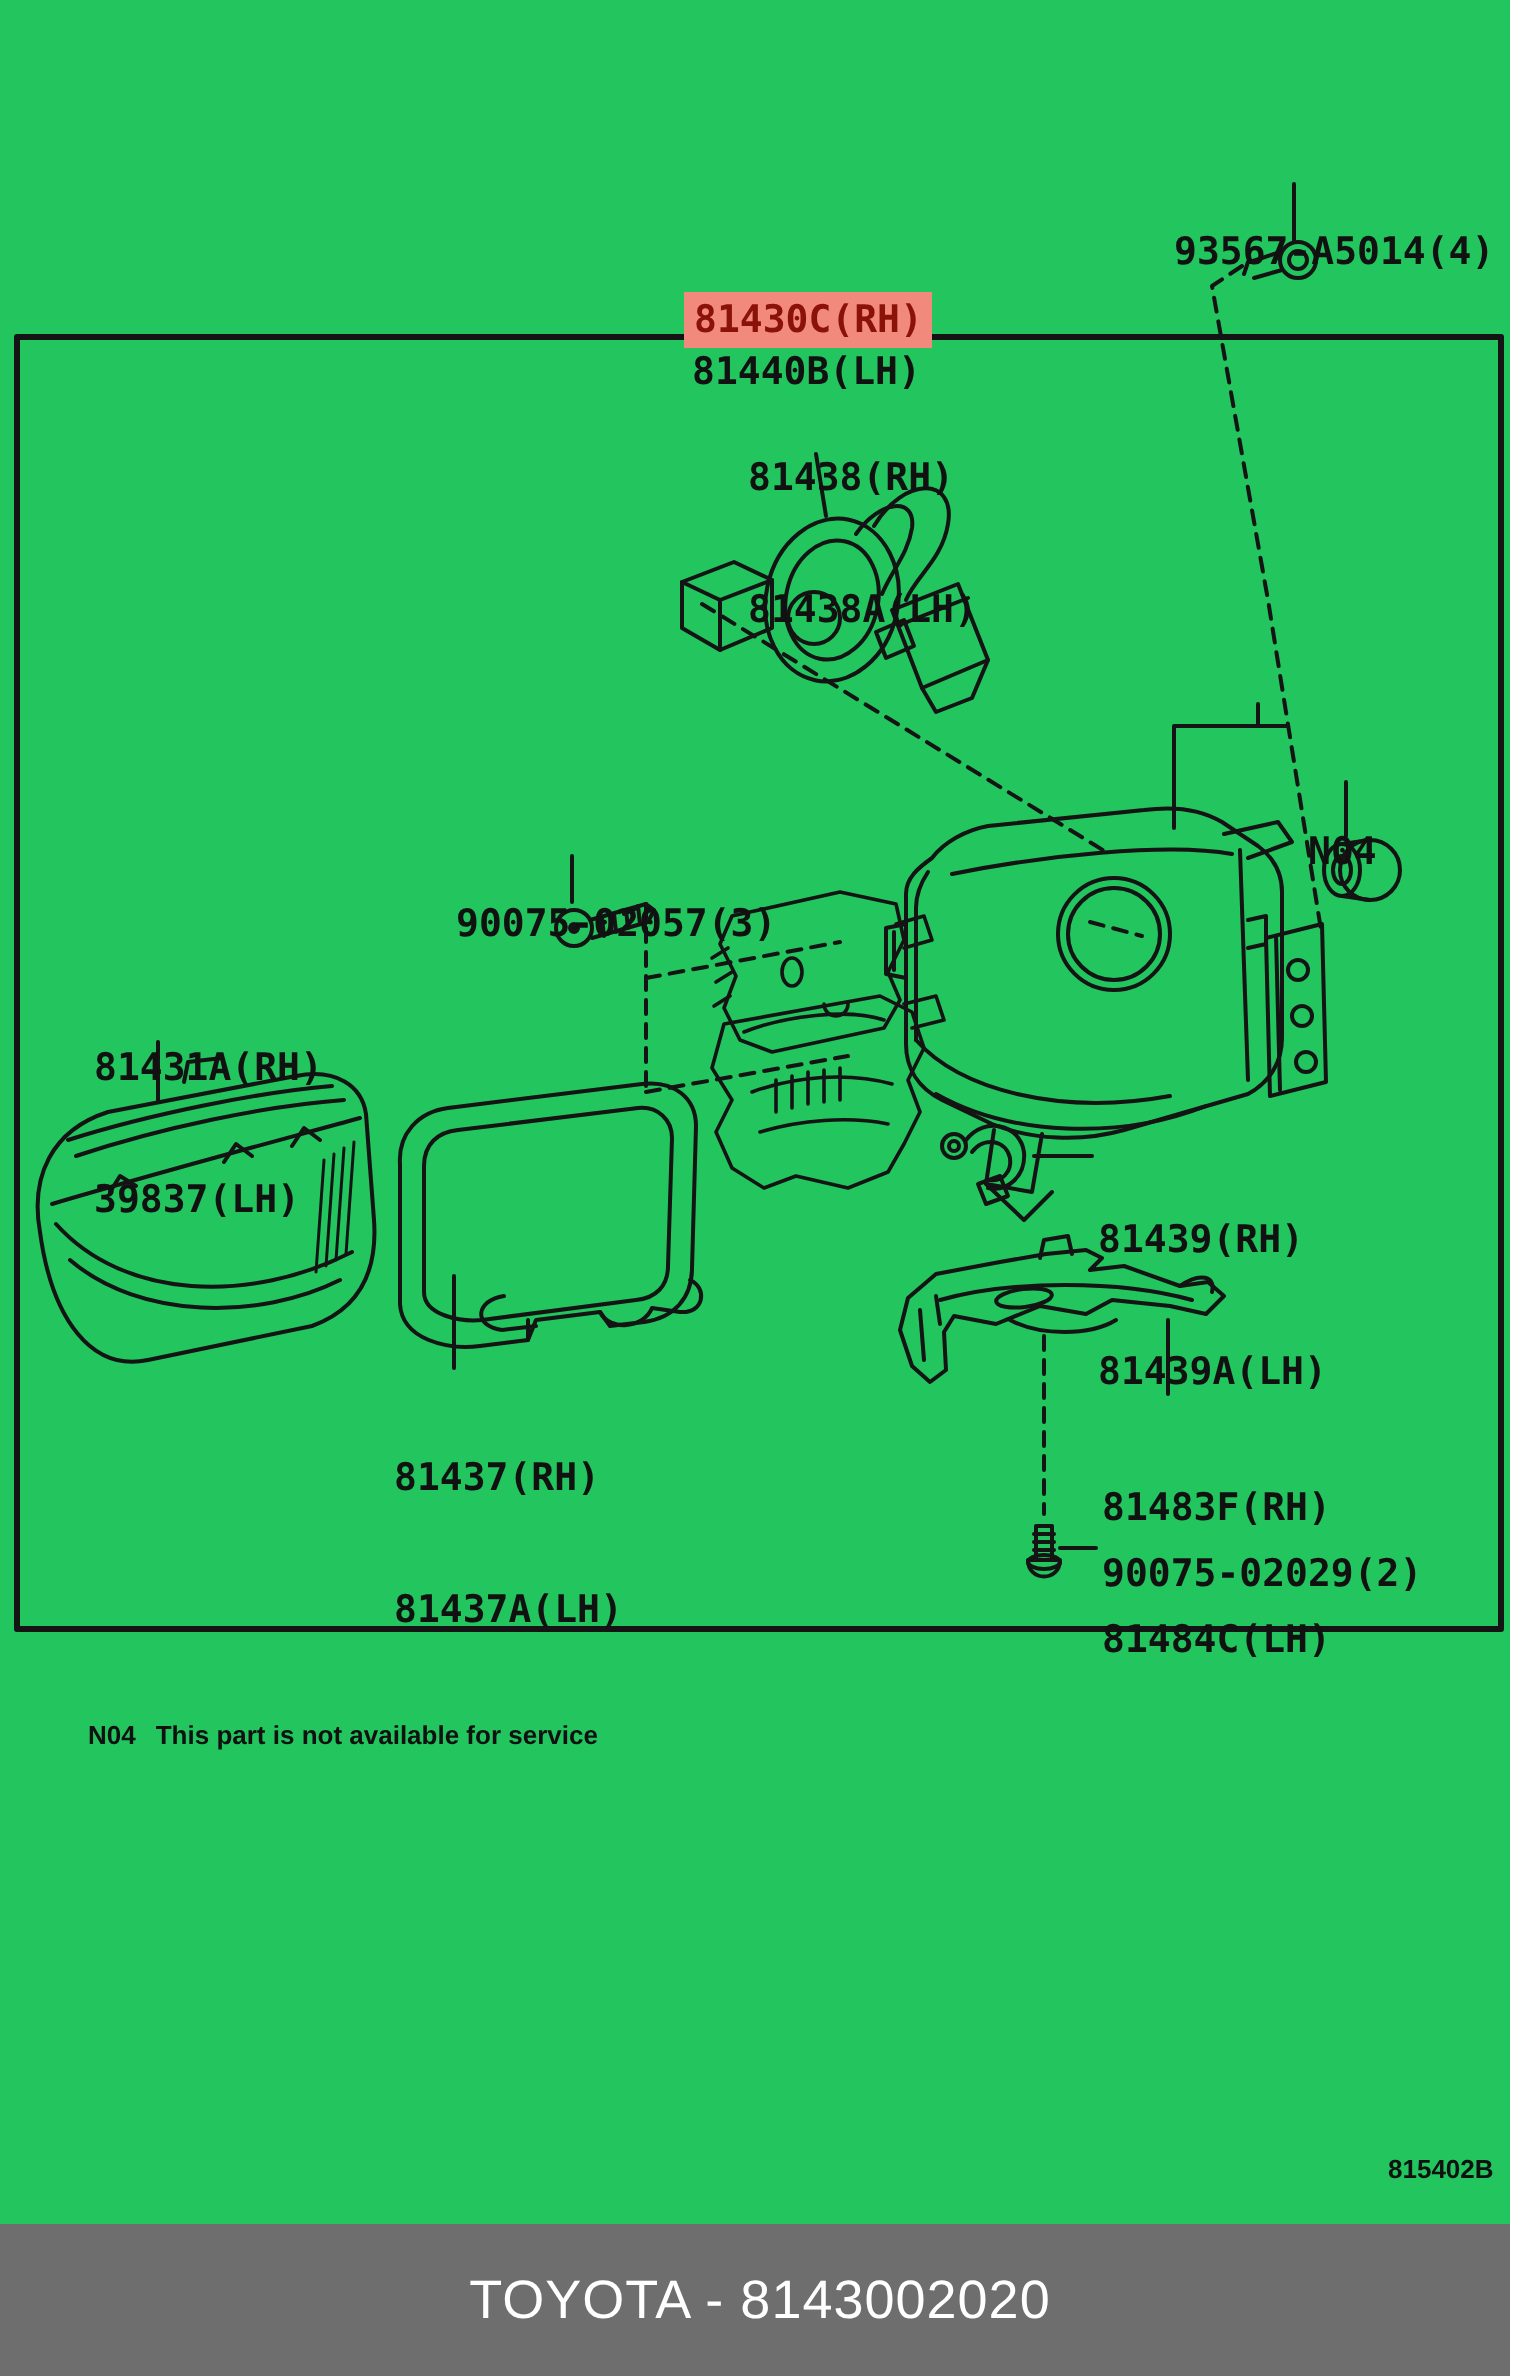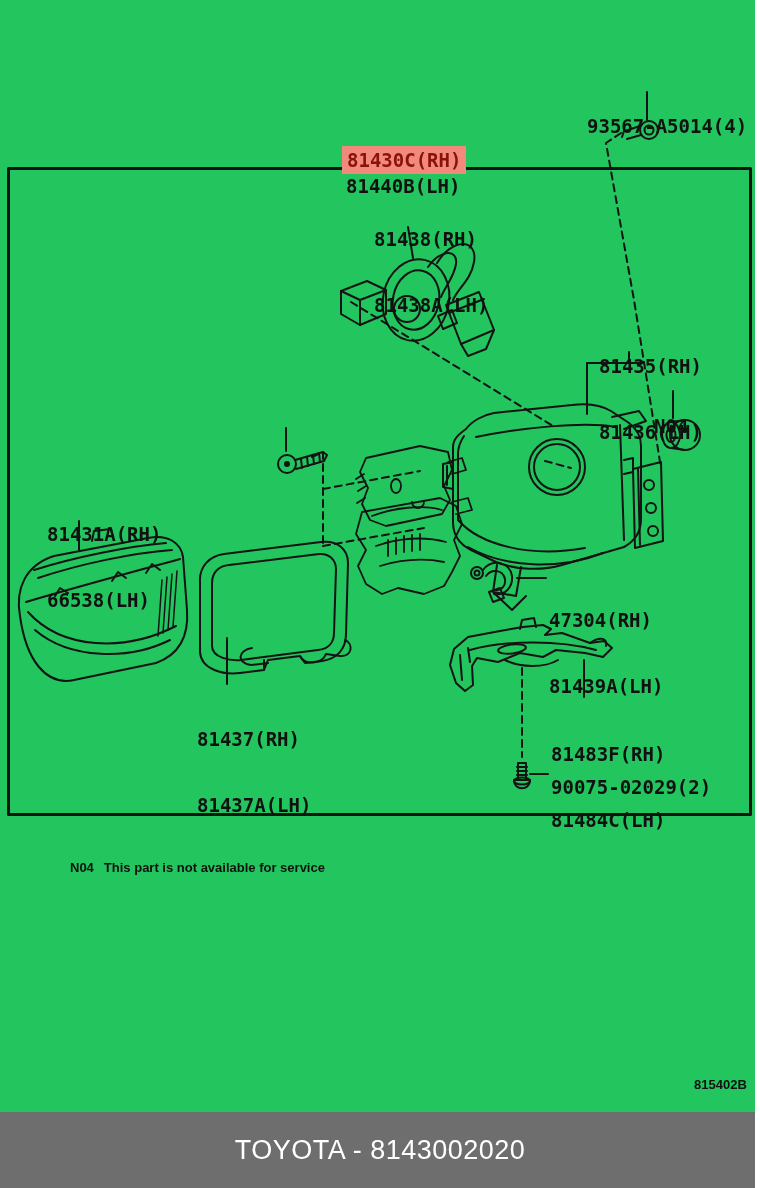--- a/index.html
+++ b/index.html
@@ -3,21 +3,21 @@
 <meta charset="utf-8">
 <style>
   html,body{margin:0;padding:0;background:#fff;}
   .page{position:relative;width:755px;height:1188px;background:#22c55e;overflow:hidden;
         font-family:"DejaVu Sans Mono",monospace;color:#111;}
   svg{position:absolute;left:0;top:0;}
   .lbl{position:absolute;font:bold 19px/22px "DejaVu Sans Mono",monospace;color:#111;
        white-space:pre;cursor:pointer;}
   .lbl span{display:block;}
   .hl{background:#f2897d;color:#8a1208;padding:3px 5px;display:inline-block;}
-  .note{position:absolute;left:44px;top:860px;font:bold 13px/16px "Liberation Sans",sans-serif;color:#111;margin-left:26px;}
+  .note{position:absolute;left:44px;top:860px;font:bold 13px/16px "Liberation Sans",sans-serif;color:#111;}
   .note .code{margin-right:10px;}
   .ref{position:absolute;left:694px;top:1077px;font:bold 13px/15px "Liberation Sans",sans-serif;color:#111;}
   .footer{position:absolute;left:0;top:1112px;width:760px;height:76px;background:#6e6e6e;
           display:flex;align-items:center;justify-content:center;gap:82px;
           font:400 27px/76px "Liberation Sans",sans-serif;color:#ffffff;letter-spacing:.5px;}
 </style>
 </head>
 <body>
 
 <div class="page">
@@ -171,37 +171,36 @@
   </div>
   <div class="lbl" style="left:346px;top:131px">
     <span>81440B(LH)</span>
   </div>
 
   <div class="lbl" style="left:374px;top:184px">
     <span>81438(RH)</span>
     <span>81438A(LH)</span>
   </div>
 
-  <div class="lbl" style="left:599px;top:311px">
-    <span>81435(RH)</span>
-    <span>81436(LH)</span>
-  </div>
 
   <div class="lbl" style="left:654px;top:371px">
     <span>N04</span>
   </div>
 
+  <div class="lbl" style="left:228px;top:407px">
+    <span>90075-02057(3)</span>
+  </div>
 
   <div class="lbl" style="left:47px;top:479px">
     <span>81431A(RH)</span>
-    <span>66538(LH)</span>
+    <span>39837(LH)</span>
   </div>
 
   <div class="lbl" style="left:549px;top:565px">
-    <span>47304(RH)</span>
+    <span>81439(RH)</span>
     <span>81439A(LH)</span>
   </div>
 
   <div class="lbl" style="left:197px;top:684px">
     <span>81437(RH)</span>
     <span>81437A(LH)</span>
   </div>
 
   <div class="lbl" style="left:551px;top:699px">
     <span>81483F(RH)</span>

